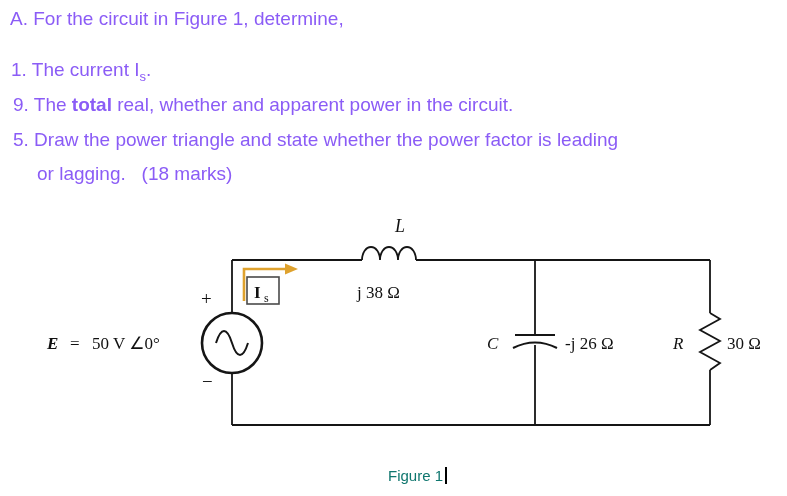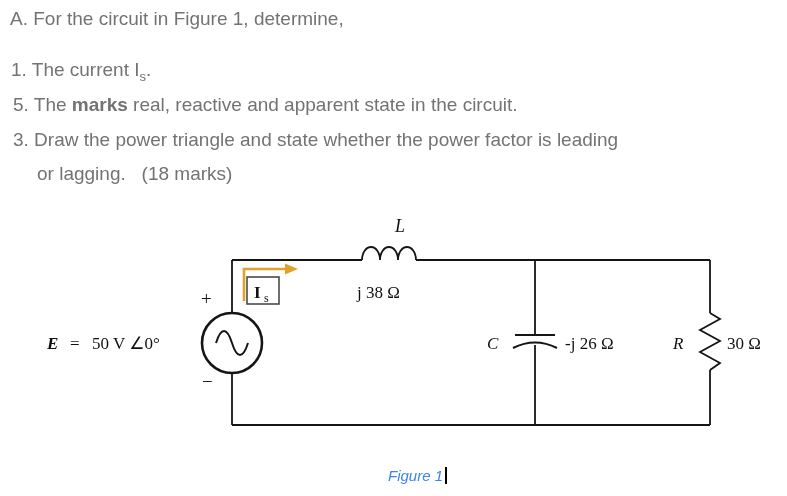--- a/index.html
+++ b/index.html
@@ -1,36 +1,36 @@
 <!DOCTYPE html>
 <html><head>
 <meta charset="utf-8">
 <style>
   html,body{margin:0;padding:0;}
   body{
     width:787px;height:496px;position:relative;background:#ffffff;overflow:hidden;
     font-family:"Liberation Sans",sans-serif;color:#1c1c1e;
   }
-  .txt{position:absolute;font-size:19px;white-space:pre;color:#737373;}
+  .txt{position:absolute;font-size:19px;white-space:pre;color:#8b5cf6;}
   sub.small{font-size:13px;}
-  .caption{position:absolute;top:467px;left:388px;font-size:15px;color:#3b82f6;font-style:italic;}
+  .caption{position:absolute;top:467px;left:388px;font-size:15px;color:#0f766e;}
   .caret{display:inline-block;width:1.5px;height:17px;background:#000;margin-left:2px;vertical-align:-3px;}
   svg{position:absolute;left:0;top:215px;}
   svg text{font-family:"Liberation Serif",serif;fill:#111;}
 </style>
 </head>
 <body>
 
 <div class="txt" style="top:8px;left:10px">A. For the circuit in Figure 1, determine,</div>
 
 <div class="txt" style="top:59px;left:11px"><span>1. The current I</span><sub class="small">s</sub><span>.</span></div>
 
-<div class="txt" style="top:94px;left:13px"><span>5. The </span><span style="font-weight:bold">marks</span><span> real, reactive and apparent state in the circuit.</span></div>
+<div class="txt" style="top:94px;left:13px"><span>9. The </span><span style="font-weight:bold">total</span><span> real, whether and apparent power in the circuit.</span></div>
 
-<div class="txt" style="top:129px;left:13px">3. Draw the power triangle and state whether the power factor is leading</div>
+<div class="txt" style="top:129px;left:13px">5. Draw the power triangle and state whether the power factor is leading</div>
 
 <div class="txt" style="top:163px;left:37px">or lagging.   (18 marks)</div>
 
 <svg width="787" height="250" viewBox="0 0 787 250">
 
   <g stroke="#151515" stroke-width="1.8" fill="none">
 
     <path d="M232,45 L362,45"></path>
     <path d="M416,45 L710,45"></path>
 

